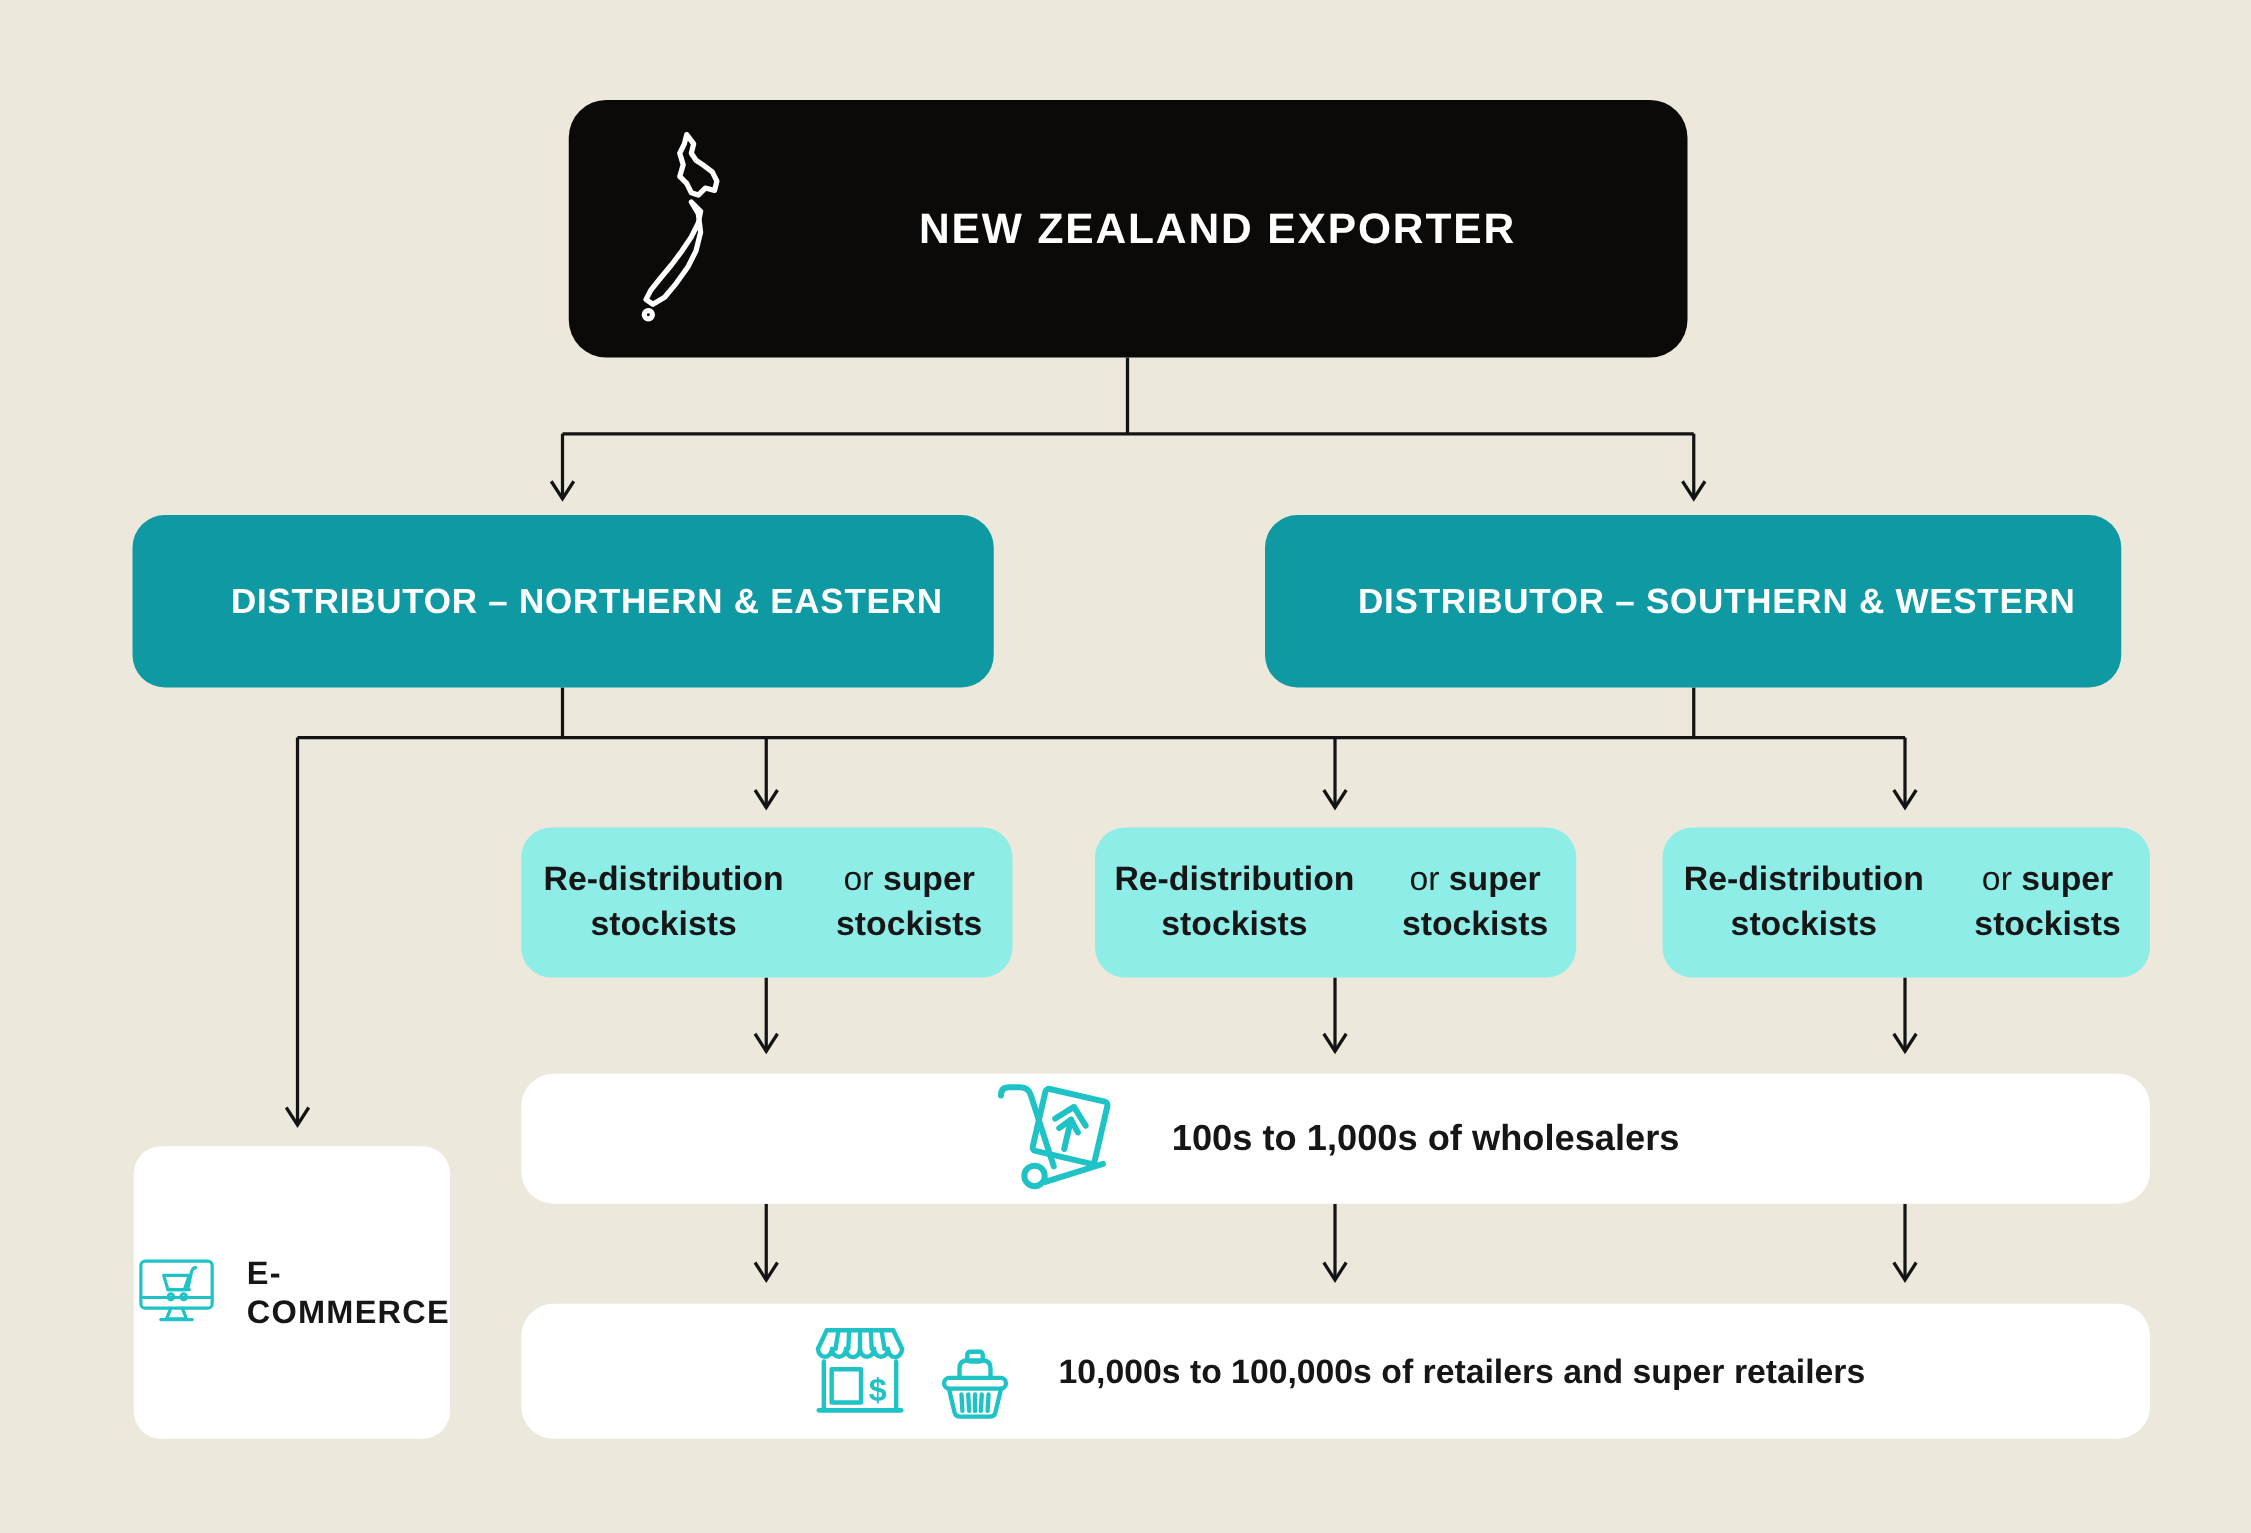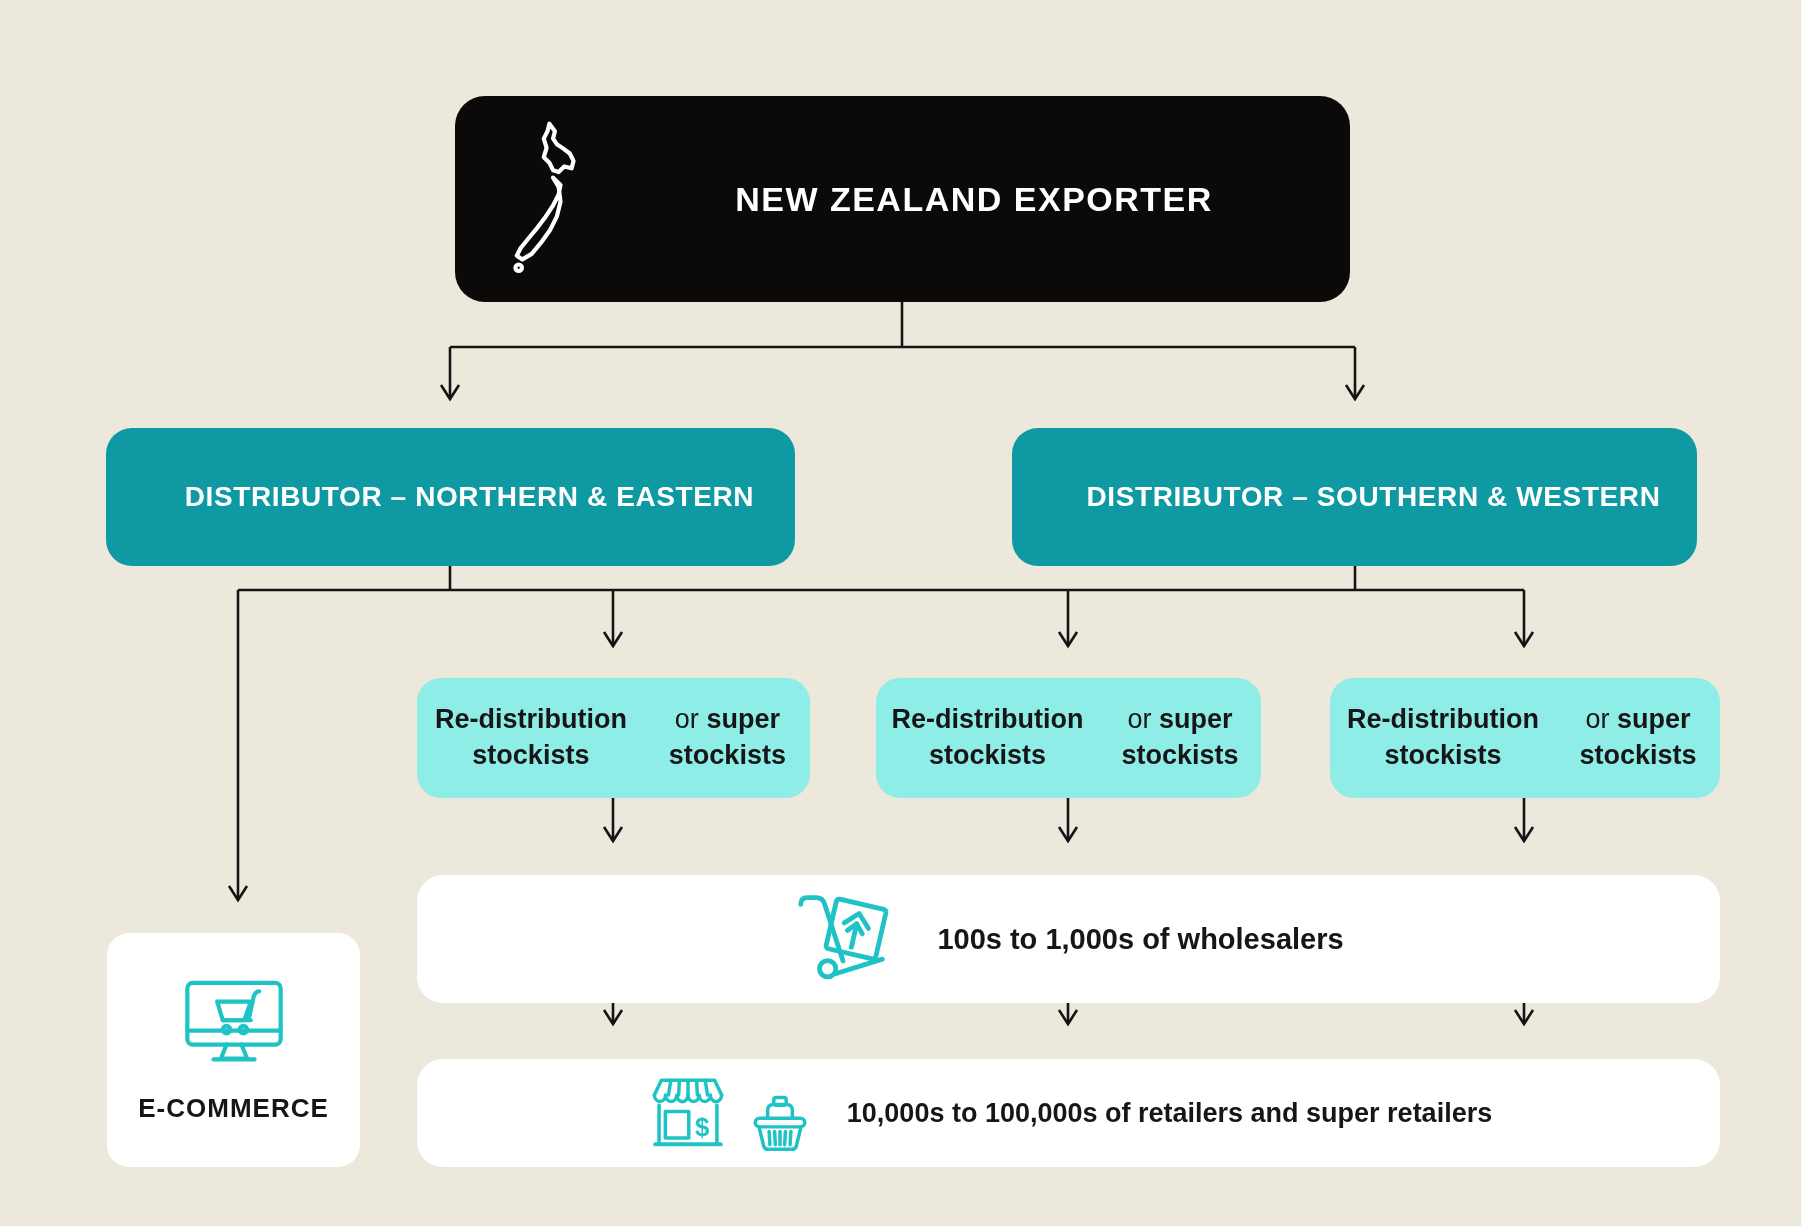--- a/index.html
+++ b/index.html
@@ -6,21 +6,21 @@
     --background:#ECE9DC; --exporter-bg:#0B0A08; --distributor-bg:#0F99A2;
     --stockist-bg:#8EEDE6; --card-bg:#FFFFFF; --icon-teal:#1FC3C6;
     --text-dark:#161616; --line-color:#141414;
   }
   html,body{margin:0;padding:0;background:var(--background);}
   .canvas{
     position:relative;width:1801px;height:1226px;overflow:hidden;
     background:var(--background);
     font-family:"Liberation Sans","DejaVu Sans",sans-serif;
   }
-  .node{position:absolute;box-sizing:border-box;display:flex;align-items:center;justify-content:center;margin-top:16px;}
+  .node{position:absolute;box-sizing:border-box;display:flex;align-items:center;justify-content:center;}
   .connectors{position:absolute;left:0;top:0;width:1801px;height:1226px;}
   .line{stroke:var(--line-color);stroke-width:2.6;fill:none;}
   .arrowhead{stroke:var(--line-color);fill:none;stroke-width:2.6;}
 
   .exporter{
     left:455px;top:80px;width:895px;height:206px;
     background:var(--exporter-bg);border-radius:30px;color:#fff;
     padding-left:55px;justify-content:flex-start;
   }
   .exporter-label{flex:1;text-align:center;font-size:34px;font-weight:bold;letter-spacing:1.5px;}
@@ -37,26 +37,26 @@
     top:662px;height:120px;background:var(--stockist-bg);border-radius:24px;
     color:var(--text-dark);font-size:27px;font-weight:bold;text-align:center;
     line-height:1.32;
   }
   .stockist .normal{font-weight:400;}
   .stockist1{left:417px;width:393px;}
   .stockist2{left:876px;width:385px;}
   .stockist3{left:1330px;width:390px;}
 
   .card{background:var(--card-bg);border-radius:26px;color:var(--text-dark);font-weight:bold;}
-  .wholesalers{left:417px;top:859px;width:1303px;height:128px;font-size:29px;gap:44px;}
+  .wholesalers{left:417px;top:859px;width:1303px;height:104px;font-size:29px;gap:44px;}
   .retailers{left:417px;top:1043px;width:1303px;height:108px;font-size:27px;gap:36px;}
   .retail-icons{display:flex;align-items:flex-end;gap:18px;}
   .ecommerce{
     left:107px;top:917px;width:253px;height:234px;border-radius:22px;
-    flex-direction:column;gap:22px;font-size:26px;letter-spacing:1px;
+    flex-direction:row;gap:22px;font-size:26px;letter-spacing:1px;
   }
   .icon{stroke:var(--icon-teal);fill:none;stroke-width:5;stroke-linecap:round;stroke-linejoin:round;}
   .icon-thin{stroke-width:4.5;}
   .dollar{fill:var(--icon-teal);stroke:none;font-weight:bold;font-size:33px;font-family:"Liberation Sans","DejaVu Sans",sans-serif;}
 </style>
 </head>
 <body>
 
 <div class="canvas">
 

